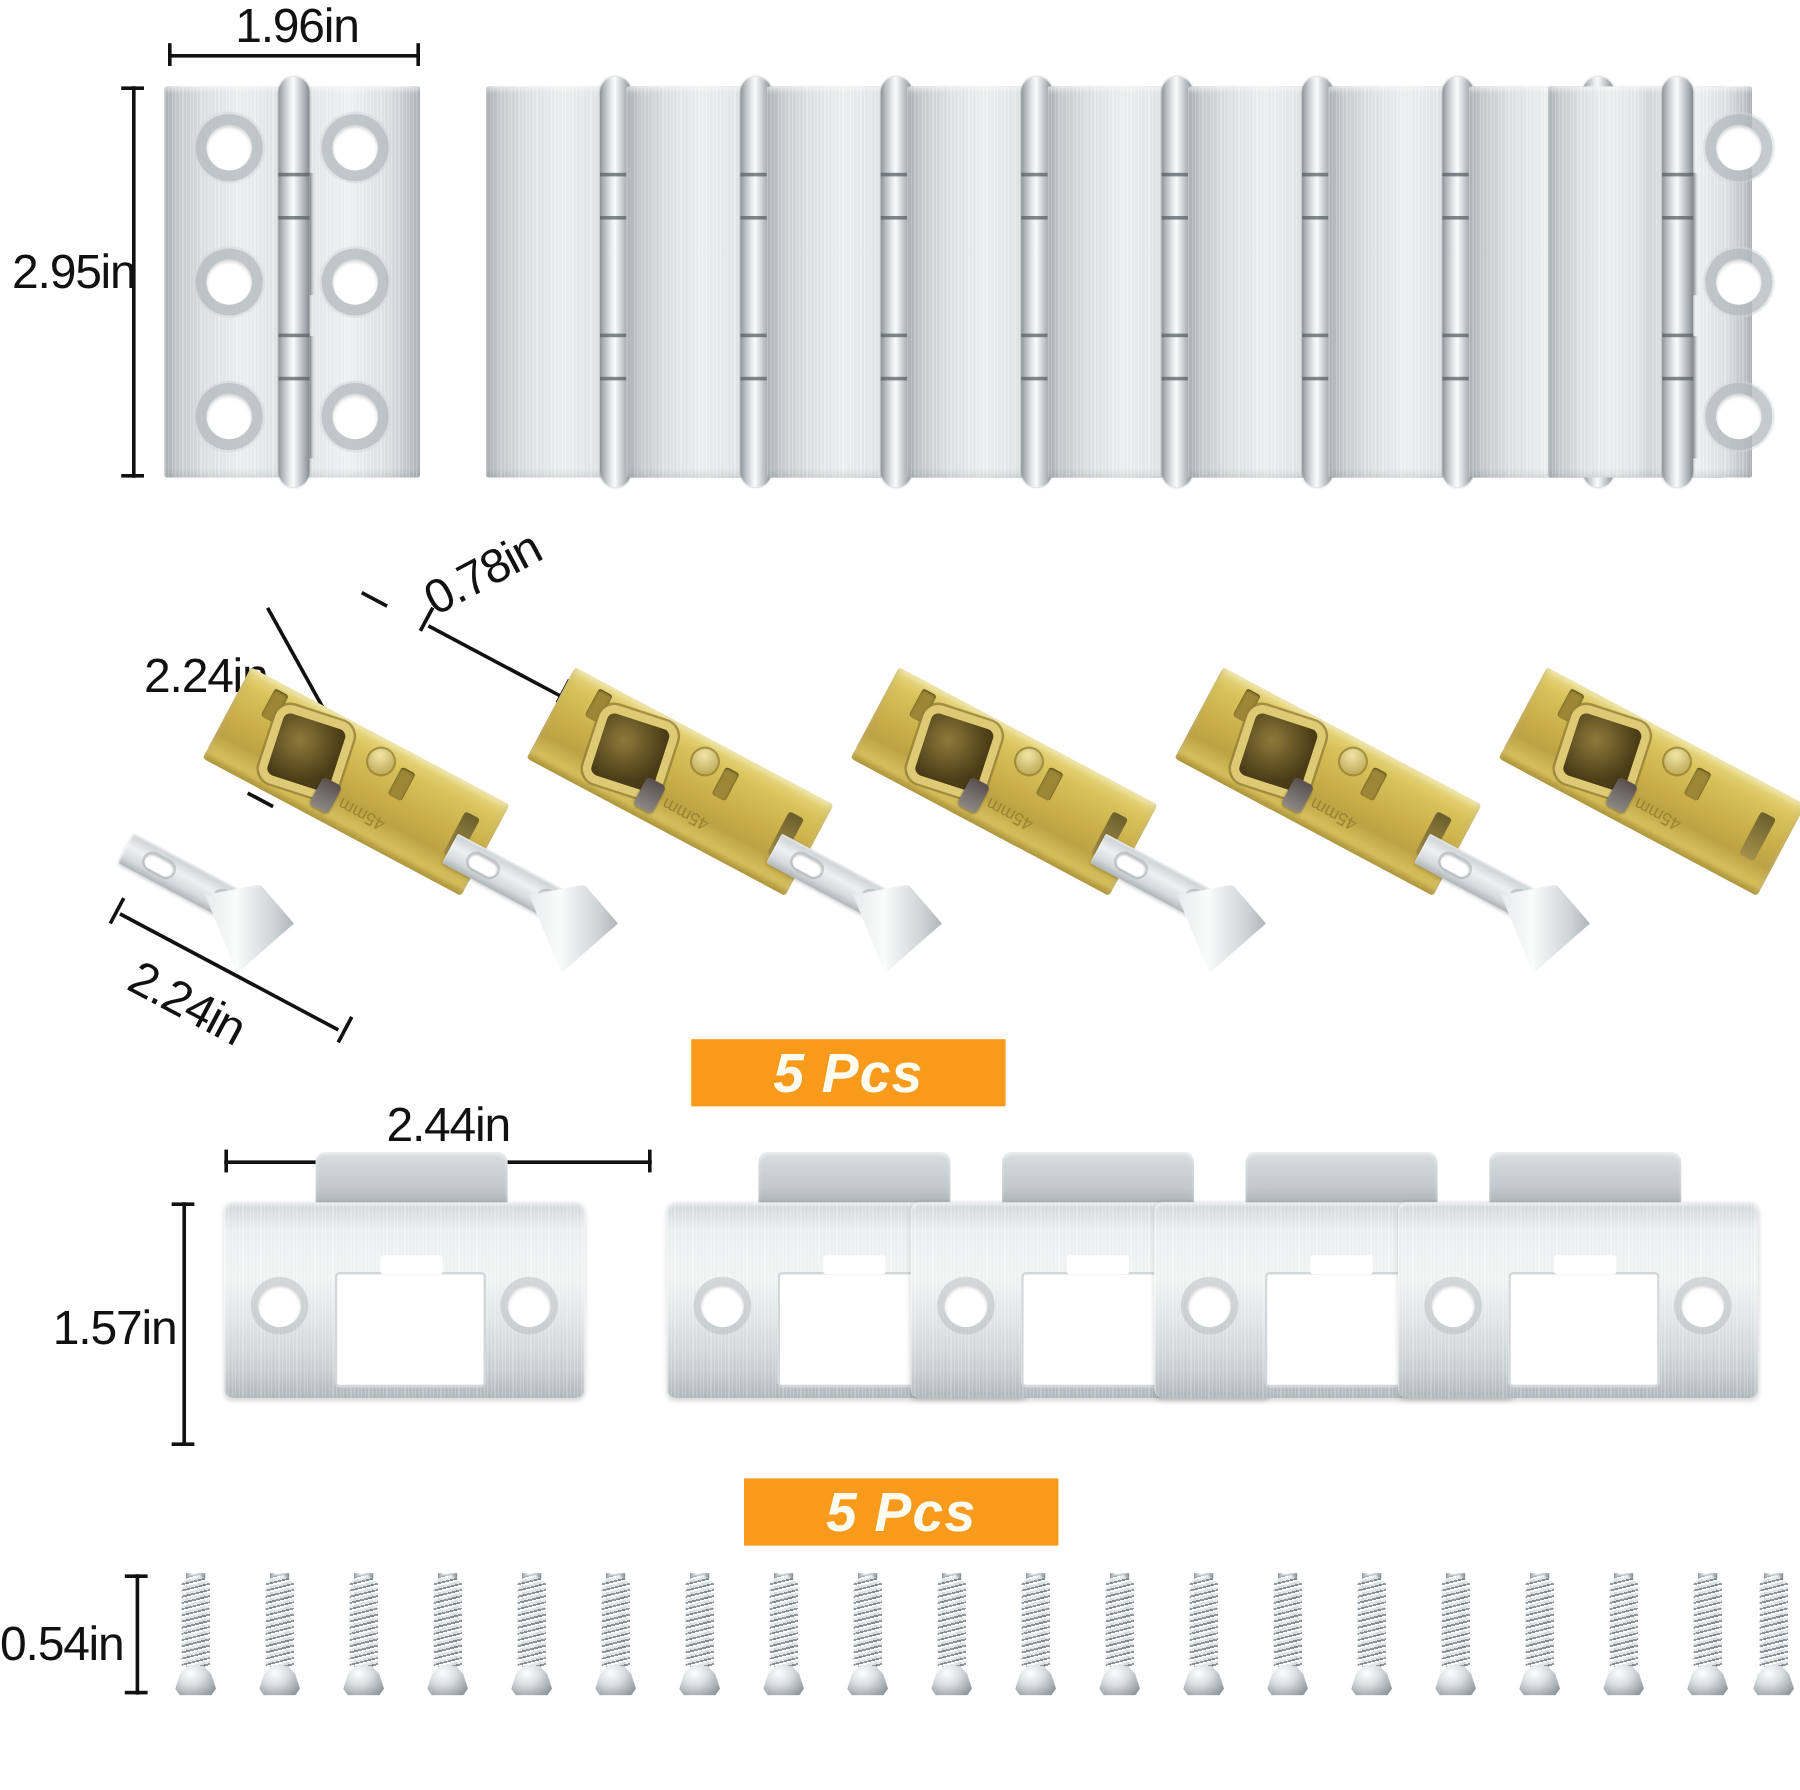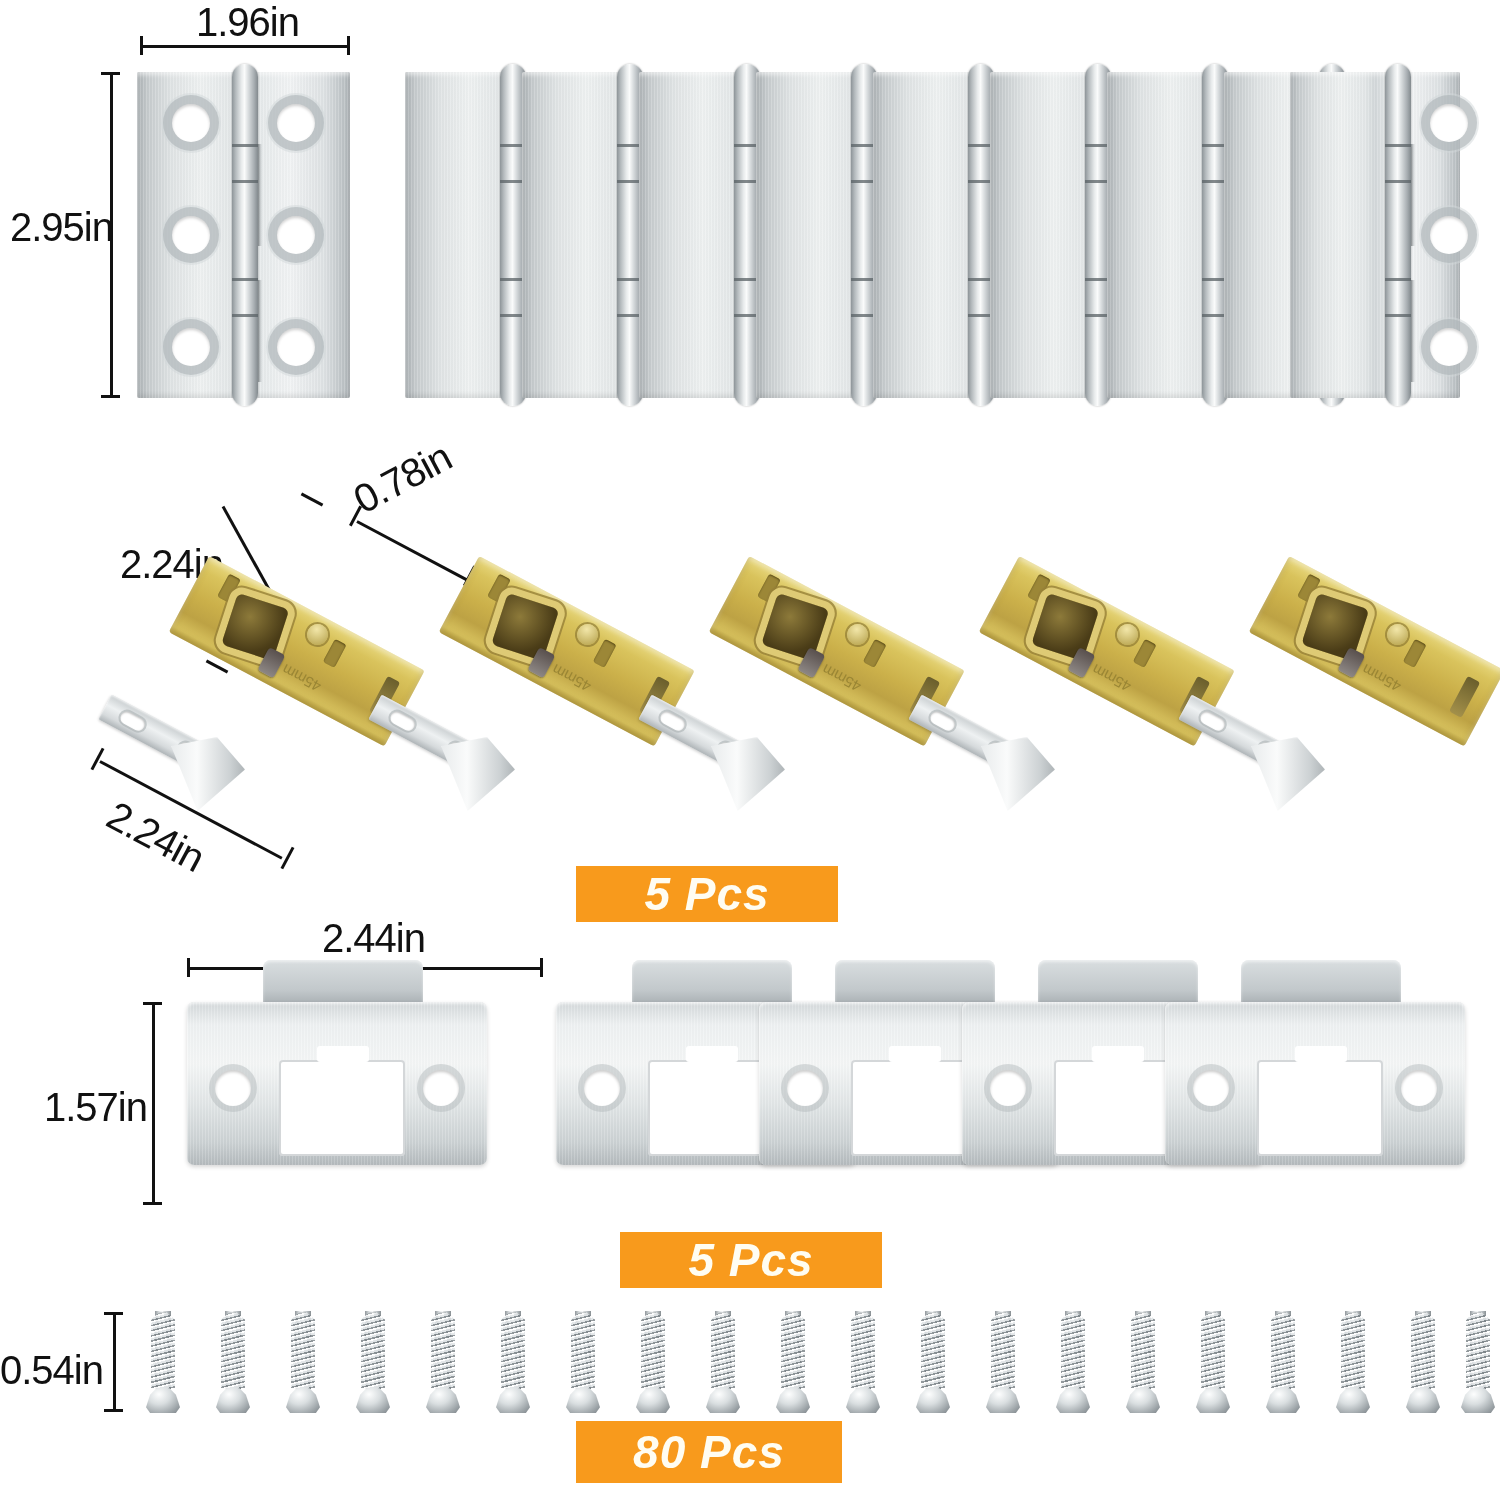--- a/index.html
+++ b/index.html
@@ -518,18 +518,15 @@
         <div class="sw-thread"></div>
         <div class="sw-head"></div>
       </div>
       <div class="screw" style="left:1461px;top:1305px;">
         <div class="sw-shaft"></div>
         <div class="sw-thread"></div>
         <div class="sw-head"></div>
       </div>
     </div>
 
-    <div class="badge" style="left:576px;top:1421px;width:266px;height:62px;">
-      <span>80 Pcs</span>
-    </div>
   </div>
 
 </div>
 
 </body></html>

